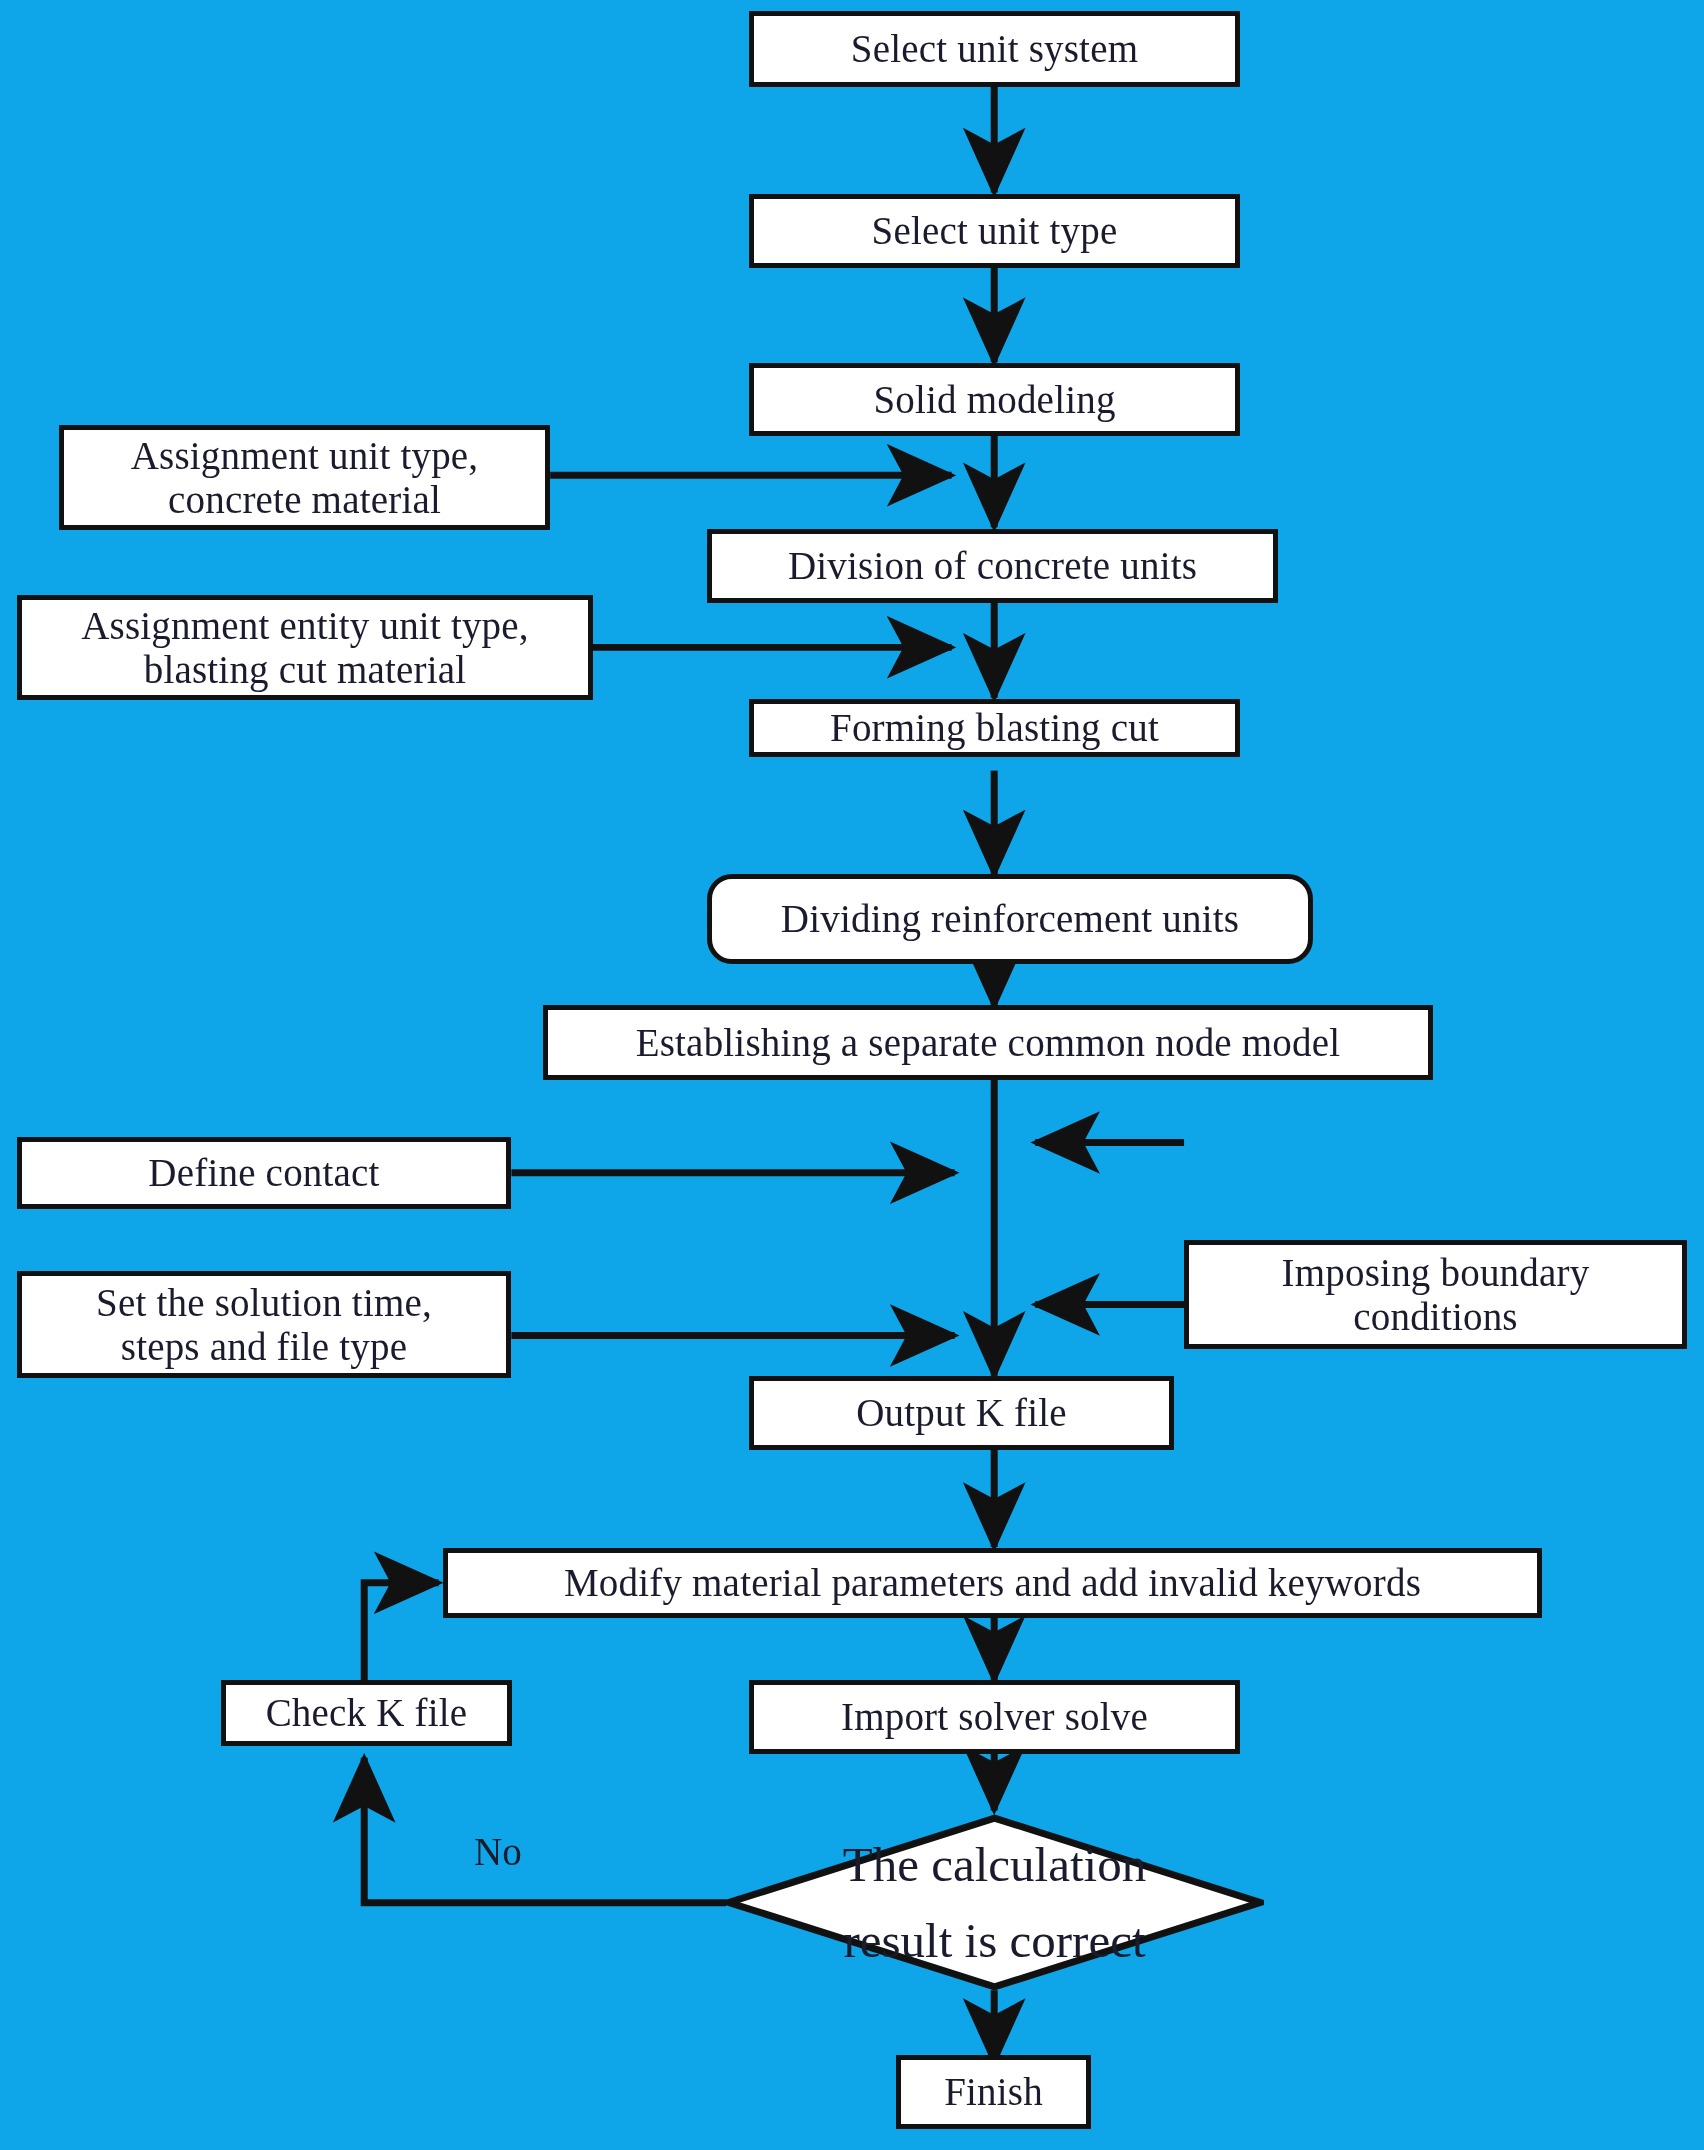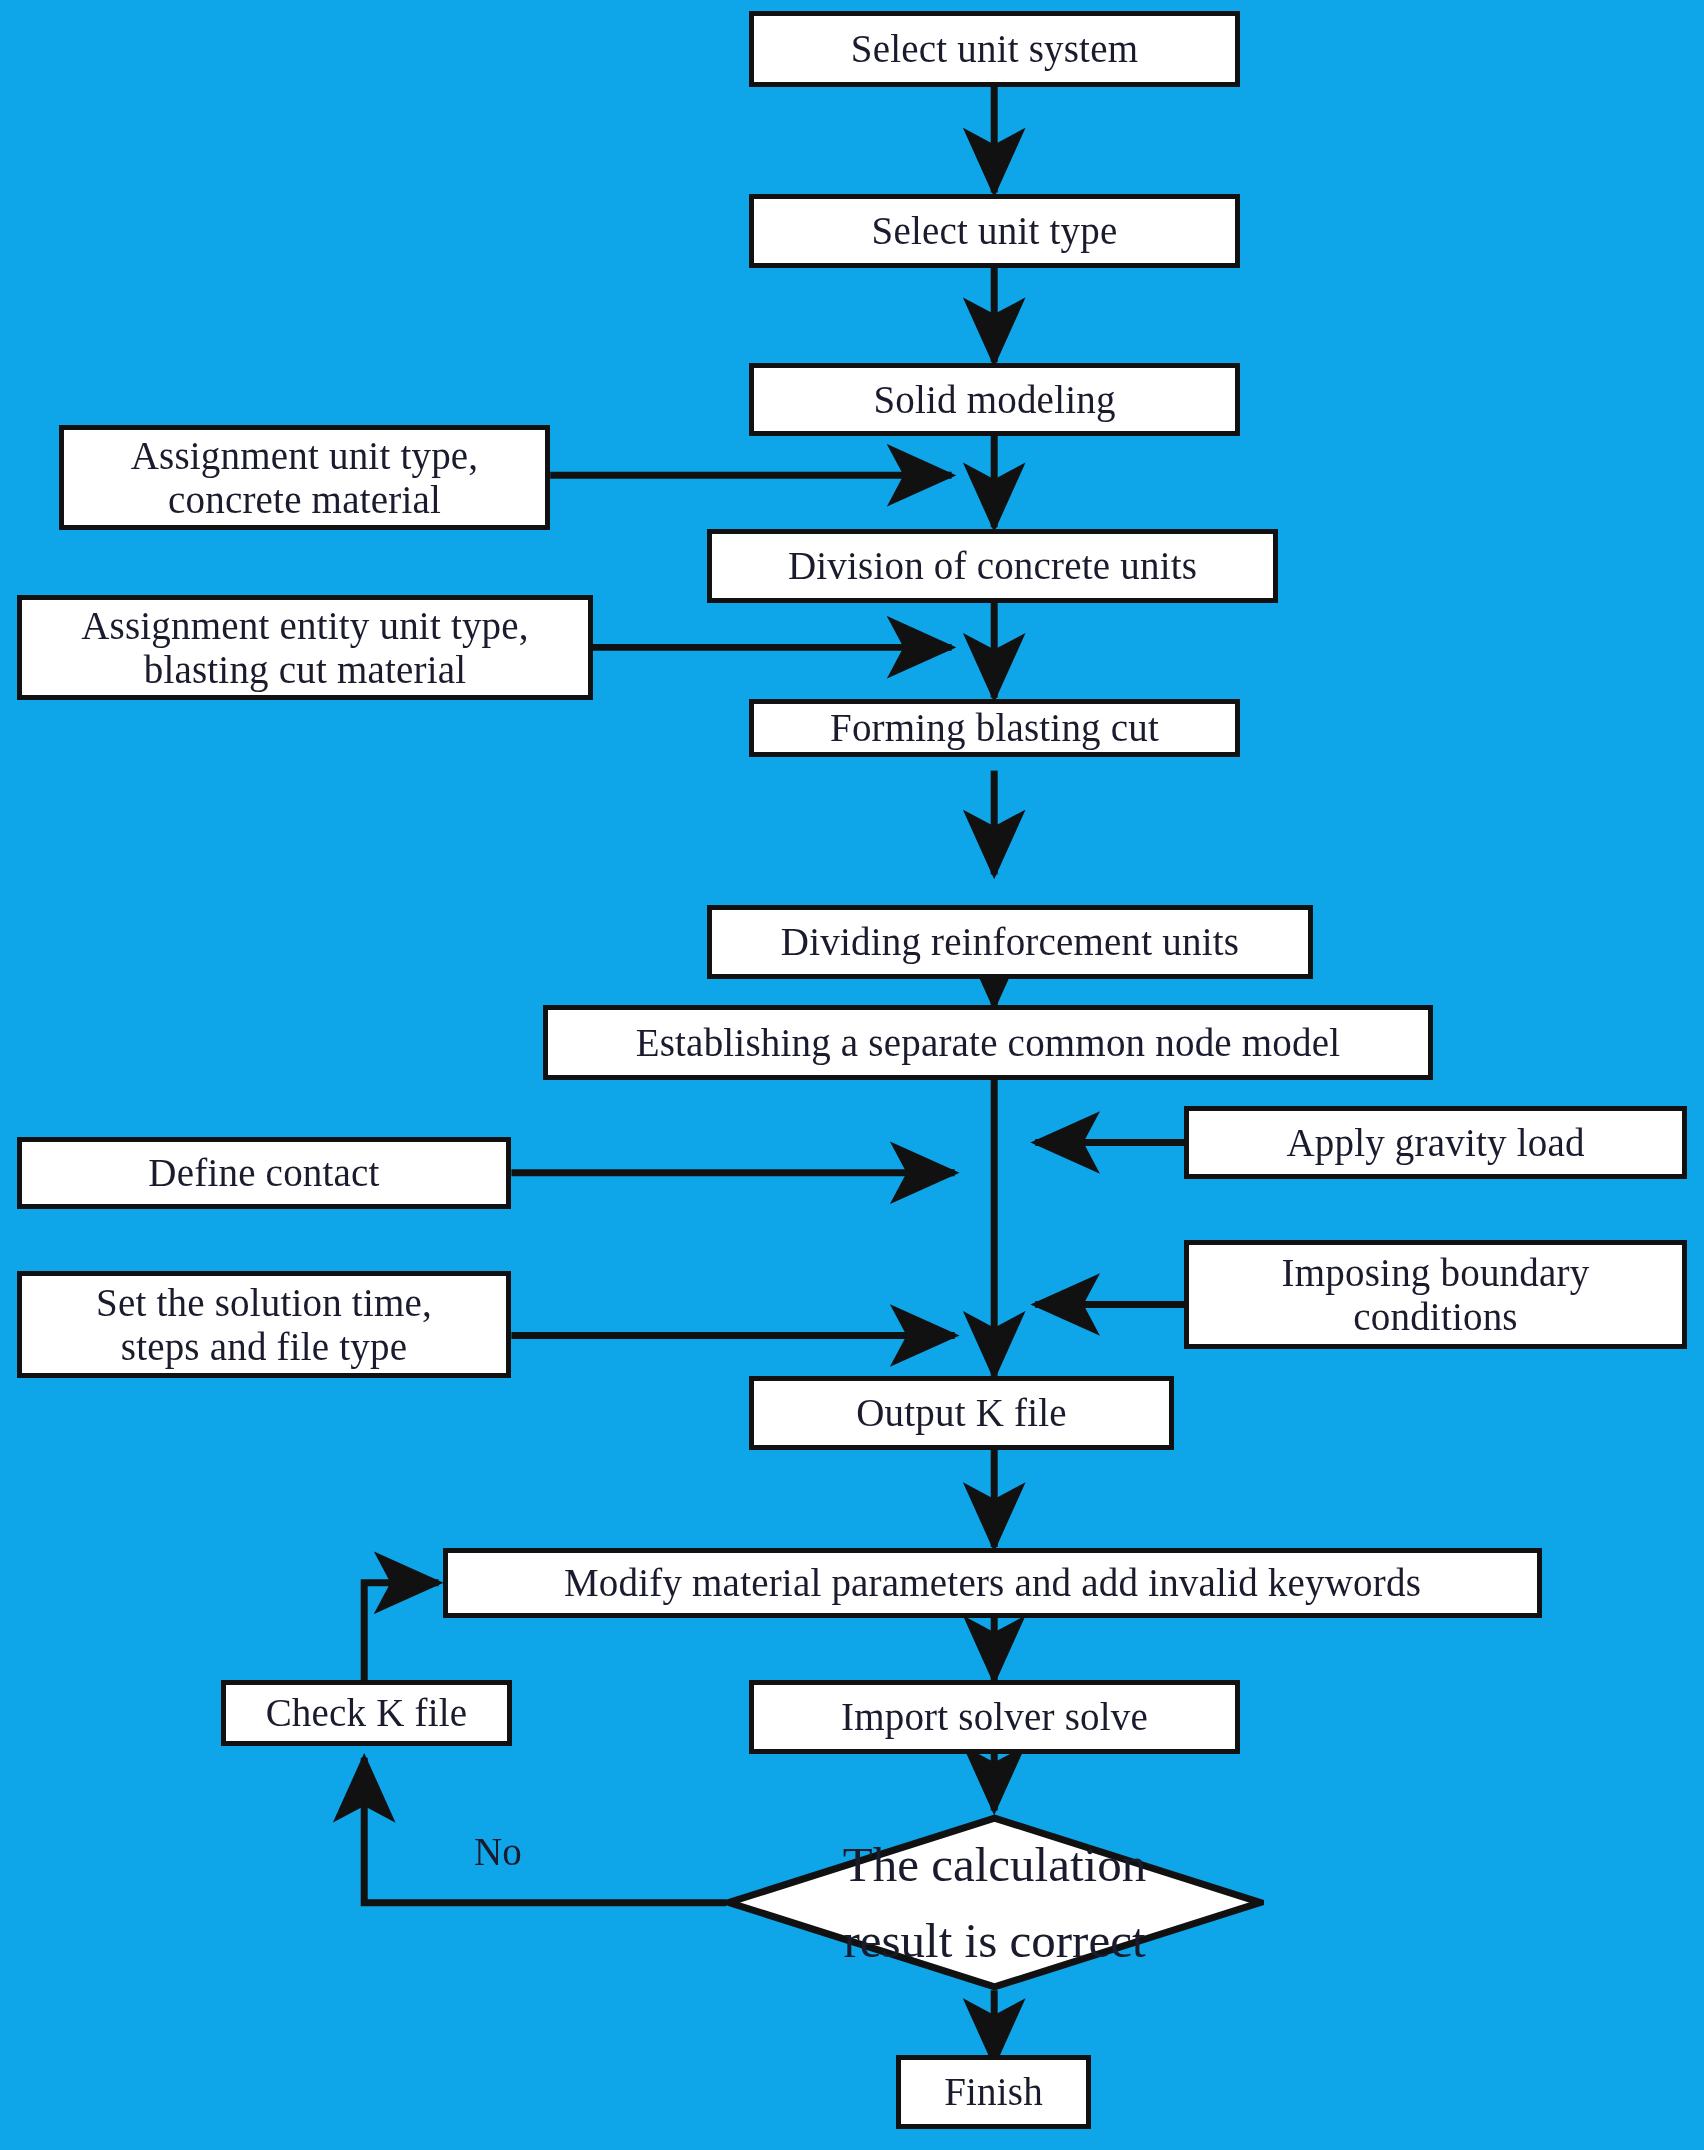--- a/index.html
+++ b/index.html
@@ -146,35 +146,32 @@
 
   <div class="node" style="left:17px; top:595px; width:576px; height:105px;">
     <span class="txt">Assignment entity unit type,
 blasting cut material</span>
   </div>
 
   <div class="node" style="left:749px; top:699px; width:491px; height:58px;">
     <span class="txt">Forming blasting cut</span>
   </div>
 
-  <div class="node" style="left:707px; top:905px; width:606px; height:74px;">
+  <div class="node" style="left:707px; top:874px; width:606px; height:90px;border-radius:25px;">
     <span class="txt">Dividing reinforcement units</span>
   </div>
 
   <div class="node" style="left:17px; top:1137px; width:494px; height:72px;">
     <span class="txt">Define contact</span>
   </div>
 
   <div class="node" style="left:543px; top:1005px; width:890px; height:75px;">
     <span class="txt">Establishing a separate common node model</span>
   </div>
 
-  <div class="node" style="left:1184px; top:1106px; width:503px; height:73px;">
-    <span class="txt">Apply gravity load</span>
-  </div>
 
   <div class="node" style="left:17px; top:1271px; width:494px; height:107px;">
     <span class="txt">Set the solution time,
 steps and file type</span>
   </div>
 
   <div class="node" style="left:1184px; top:1240px; width:503px; height:109px;">
     <span class="txt">Imposing boundary
 conditions</span>
   </div>

